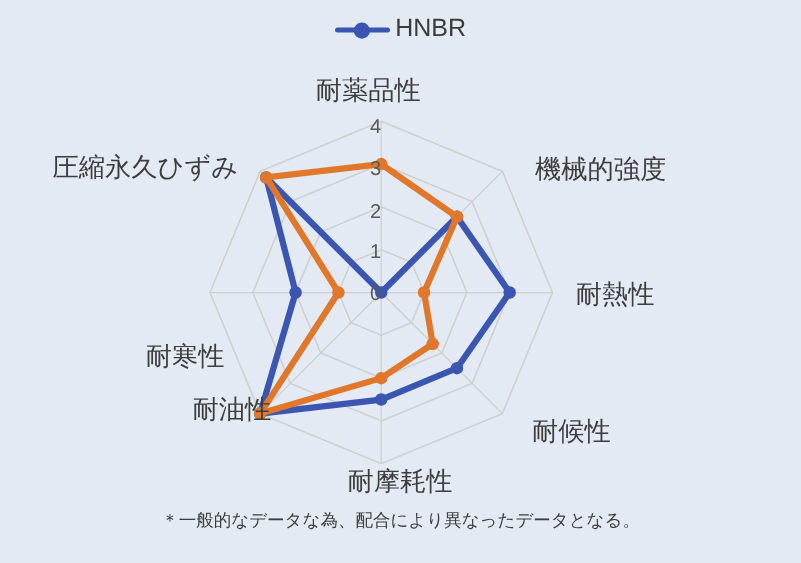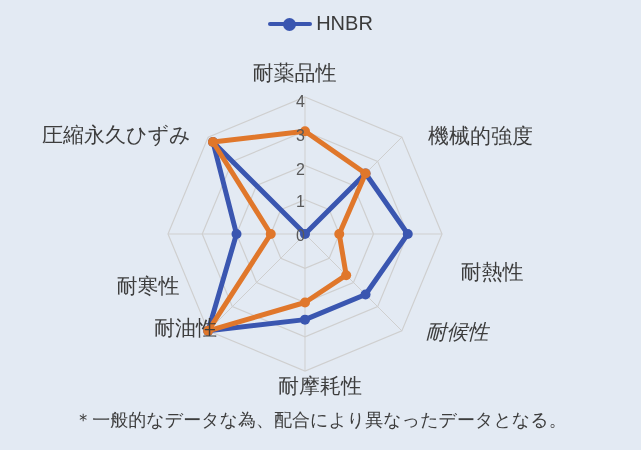--- a/index.html
+++ b/index.html
@@ -39,21 +39,21 @@
     line-height:1;
   }
   
   .tick-label{
     position:absolute;font-size:16px;color:#595959;white-space:nowrap;
     line-height:1;
   }
   
   .footnote{
     position:absolute;left:0;top:408px;width:641px;text-align:center;
-    font-size:18px;color:#3d3d3d;letter-spacing:0px;
+    font-size:14px;color:#3d3d3d;letter-spacing:0px;
   }
 </style>
 </head>
 <body>
 
 <div id="stage">
 
   <div class="legend">
     <div class="legend-item">
       <span class="legend-swatch">
@@ -99,22 +99,22 @@
         <circle cx="305.00" cy="302.50" r="5" fill="#e0772b"></circle>
         <circle cx="208.13" cy="330.87" r="5" fill="#e0772b"></circle>
         <circle cx="270.75" cy="234.00" r="5" fill="#e0772b"></circle>
         <circle cx="212.97" cy="141.97" r="5" fill="#e0772b"></circle>
       </g>
   </svg>
 
   <div id="axis-labels">
       <div class="axis-label" style="left: 252.5px; top: 61.5px;">耐薬品性</div>
       <div class="axis-label" style="left: 428px; top: 124.5px;">機械的強度</div>
-      <div class="axis-label" style="left: 460.5px; top: 224.5px; margin-top: 36px;">耐熱性</div>
-      <div class="axis-label" style="left: 425.5px; top: 321px; font-style: italic;">耐候性</div>
+      <div class="axis-label" style="left: 460.5px; top: 224.5px;">耐熱性</div>
+      <div class="axis-label" style="left: 425.5px; top: 335px;">耐候性</div>
       <div class="axis-label" style="left: 278px; top: 374.5px;">耐摩耗性</div>
       <div class="axis-label" style="left: 154px; top: 316.5px;">耐油性</div>
       <div class="axis-label" style="left: 116.5px; top: 240px; margin-top: 35px;">耐寒性</div>
       <div class="axis-label" style="left: 42px; top: 123.5px;">圧縮永久ひずみ</div>
     </div>
 
   <div id="tick-labels">
       <div class="tick-label" style="left: 296px; top: 94px;">4</div>
       <div class="tick-label" style="left: 296px; top: 128px;">3</div>
       <div class="tick-label" style="left: 296px; top: 162px;">2</div>

